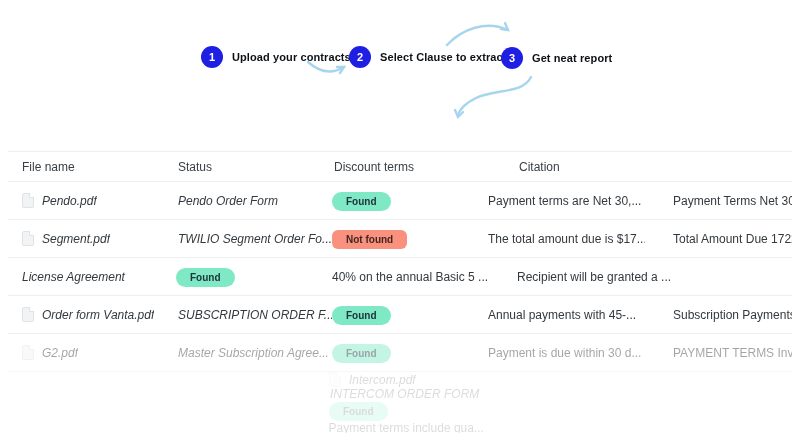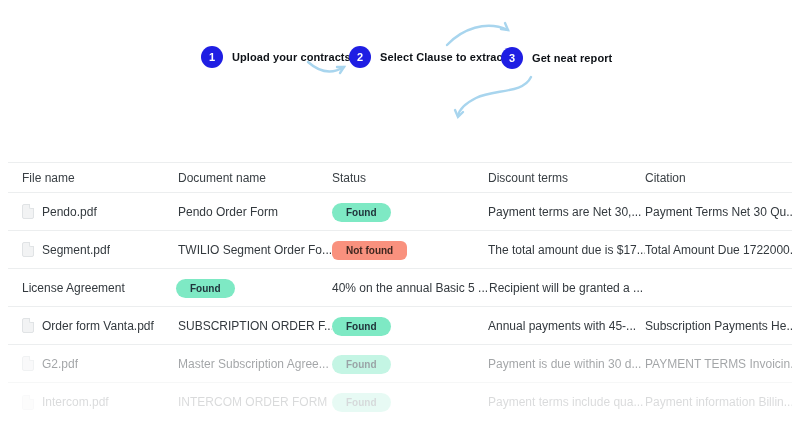--- a/index.html
+++ b/index.html
@@ -18,33 +18,33 @@
   .arrows-svg{position:absolute;left:0;top:0;width:800px;height:150px;}
   .step{position:absolute;display:flex;align-items:center;gap:9px;}
   .step-circle{width:22px;height:22px;border-radius:50%;background:var(--accent-blue);
     color:#fff;font-size:11px;font-weight:700;display:flex;align-items:center;justify-content:center;}
   .step-label{font-size:11px;font-weight:700;color:#0D1116;letter-spacing:.1px;white-space:nowrap;}
   .step1{left:201px;top:46px;}
   .step2{left:349px;top:46px;}
   .step3{left:501px;top:47px;}
 
   
-  .report-table{position:absolute;left:8px;right:8px;top:162px;}
+  .report-table{position:absolute;left:8px;right:8px;top:151px;}
   .trow{display:flex;align-items:center;padding-left:14px;border-bottom:1px solid var(--divider);}
   .thead{height:31px;border-top:1px solid var(--divider);}
   .tdata{height:38px;}
   .tdata:last-child{border-bottom:none;}
   .c1{width:156px;flex:none;display:flex;align-items:center;gap:8px;}
   .c2{width:154px;flex:none;}
   .c3{width:156px;flex:none;}
   .c4{width:157px;flex:none;}
-  .c5{flex:1;min-width:0;}
+  .c5{flex:1;min-width:0;margin-left:28px;}
   .hcell{font-size:12px;color:var(--text-header);font-weight:500;white-space:nowrap;}
   .cell-text{font-size:12px;color:var(--text-dark);white-space:nowrap;overflow:hidden;}
-  .name-text{font-weight:500;}
+  .name-text{font-weight:500;font-style:italic;}
   .file-icon{width:12px;height:15px;background:#F2F3F4;border:1px solid #E0E3E5;
     border-radius:2px;flex:none;position:relative;}
   .file-icon::after{content:"";position:absolute;right:-1px;top:-1px;width:4px;height:4px;
     background:#fff;border-left:1px solid #E0E3E5;border-bottom:1px solid #E0E3E5;border-radius:0 0 0 2px;}
   .badge{display:inline-block;padding:4px 14px;border-radius:11px;font-size:10px;font-weight:700;
     background:var(--badge-found-bg);color:var(--badge-found-text);white-space:nowrap;}
   .badge.not-found{background:var(--badge-notfound-bg);color:var(--badge-notfound-text);border-radius:6px;}
 </style>
 </head>
 <body>
@@ -73,21 +73,20 @@
     </div>
     <div class="step step3">
       <div class="step-circle">3</div>
       <div class="step-label">Get neat report</div>
     </div>
   </div>
 
   <div class="report-table">
     <div class="trow thead">
       <div class="c1 hcell">File name</div>
-      <div class="c2 hcell">Document name</div>
       <div class="c3 hcell">Status</div>
       <div class="c4 hcell">Discount terms</div>
       <div class="c5 hcell">Citation</div>
     </div>
     <div id="rows-container">
   <div class="trow tdata">
     <div class="c1">
       <span class="file-icon"></span>
       <span class="cell-text name-text">Pendo.pdf</span>
     </div>
@@ -130,21 +129,21 @@
     <div class="c1">
       <span class="file-icon"></span>
       <span class="cell-text name-text">G2.pdf</span>
     </div>
     <div class="c2 cell-text name-text">Master Subscription Agree...</div>
     <div class="c3"><span class="badge">Found</span></div>
     <div class="c4 cell-text">Payment is due within 30 d...</div>
     <div class="c5 cell-text">PAYMENT TERMS Invoicin...</div>
   </div>
 
-  <div class="trow tdata" style="opacity: 0.18;">
+  <div class="trow tdata" style="opacity: 0.18; flex-direction: column;">
     <div class="c1">
       <span class="file-icon"></span>
       <span class="cell-text name-text">Intercom.pdf</span>
     </div>
     <div class="c2 cell-text name-text">INTERCOM ORDER FORM</div>
     <div class="c3"><span class="badge">Found</span></div>
     <div class="c4 cell-text">Payment terms include qua...</div>
     <div class="c5 cell-text">Payment information Billin...</div>
   </div>
 </div>

